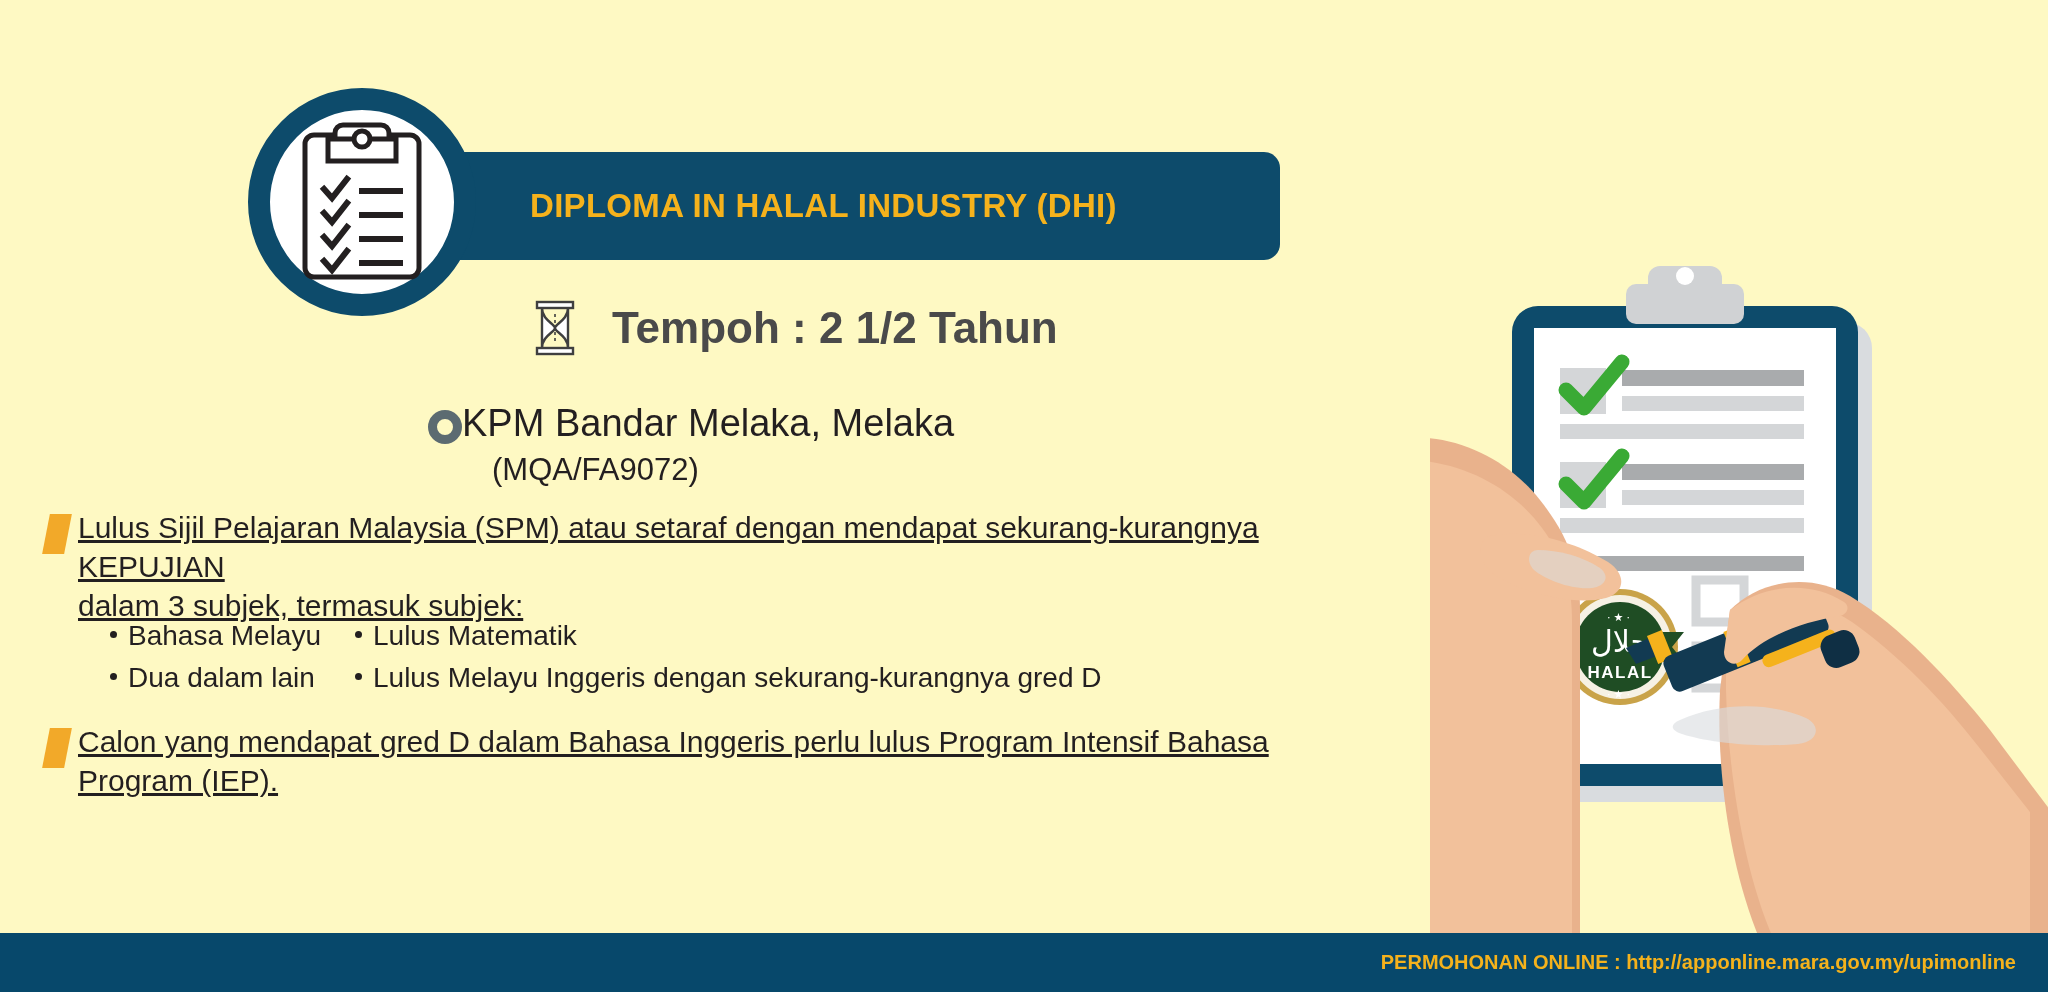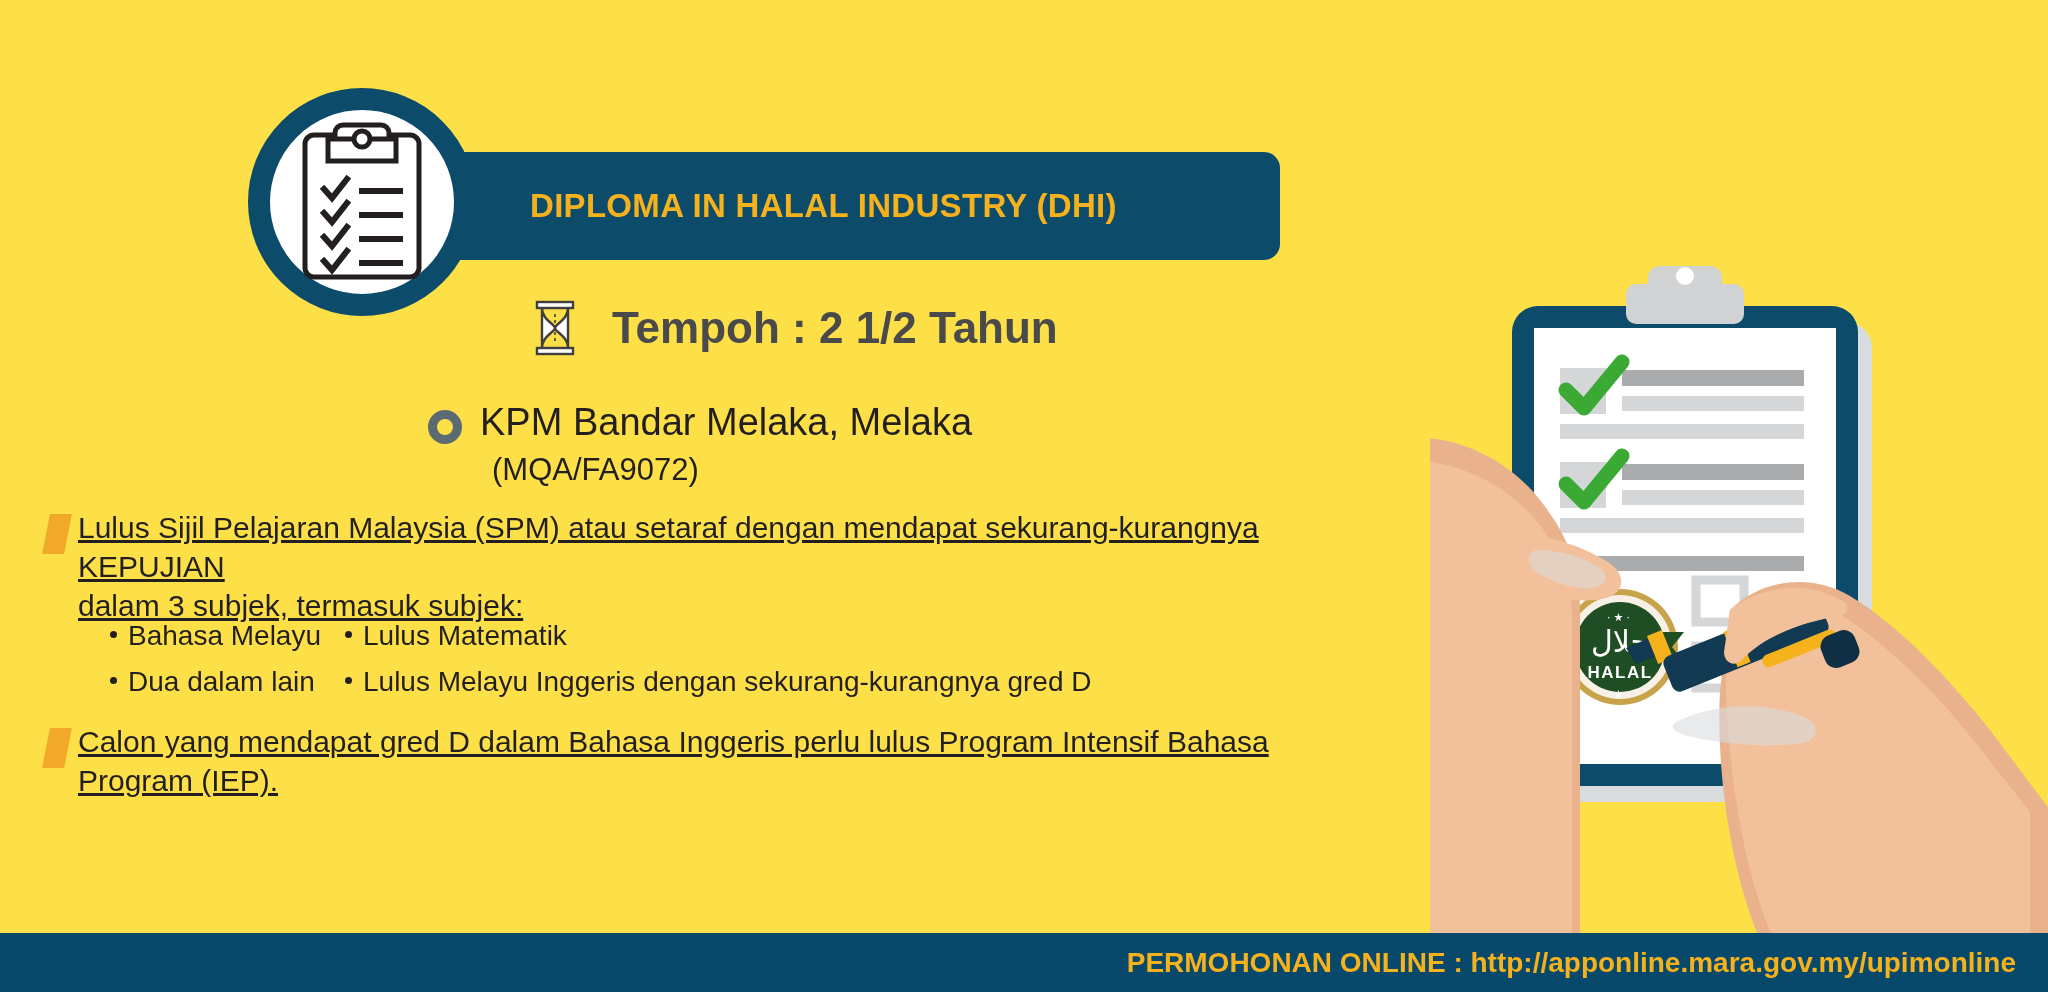--- a/index.html
+++ b/index.html
@@ -7,21 +7,21 @@
     padding: 0;
     background: #ffffff;
   }
   body {
     font-family: "Liberation Sans", sans-serif;
   }
   #page {
     position: relative;
     width: 2048px;
     height: 992px;
-    background: #fde047;
+    background: #fef9c3;
     overflow: hidden;
   }
 
   
   .header-circle {
     position: absolute;
     left: 248px;
     top: 88px;
     width: 228px;
     height: 228px;
@@ -75,22 +75,21 @@
     color: #4a4a4a;
     white-space: nowrap;
   }
 
   
   .loc-row {
     position: absolute;
     left: 428px;
     top: 402px;
     display: flex;
-    align-items: center;
-    gap: 18px;
+    align-items: flex-end;
   }
   .loc-ring {
     width: 34px;
     height: 34px;
     border-radius: 50%;
     border: 9px solid #5c6b71;
     box-sizing: border-box;
     margin-top: 8px;
     flex: none;
   }
@@ -141,20 +140,21 @@
 
   
   .subgrid {
     position: absolute;
     left: 110px;
     top: 620px;
     display: grid;
     grid-template-columns: 235px auto;
     row-gap: 14px;
     column-gap: 0px;
+    gap: 10px;
   }
   .sub-item {
     display: flex;
     align-items: baseline;
     gap: 11px;
     font-size: 28px;
     color: #231f20;
     white-space: nowrap;
   }
   .sub-dot {
@@ -176,21 +176,21 @@
     width: 2048px;
     height: 59px;
     background: #07486b;
     display: flex;
     align-items: center;
     justify-content: flex-end;
   }
   .footer-text {
     color: #f5b21c;
     font-weight: bold;
-    font-size: 28px;
+    font-size: 20px;
     margin-right: 32px;
     white-space: nowrap;
   }
 
   
   .illus {
     position: absolute;
     left: 1430px;
     top: 250px;
     width: 620px;

